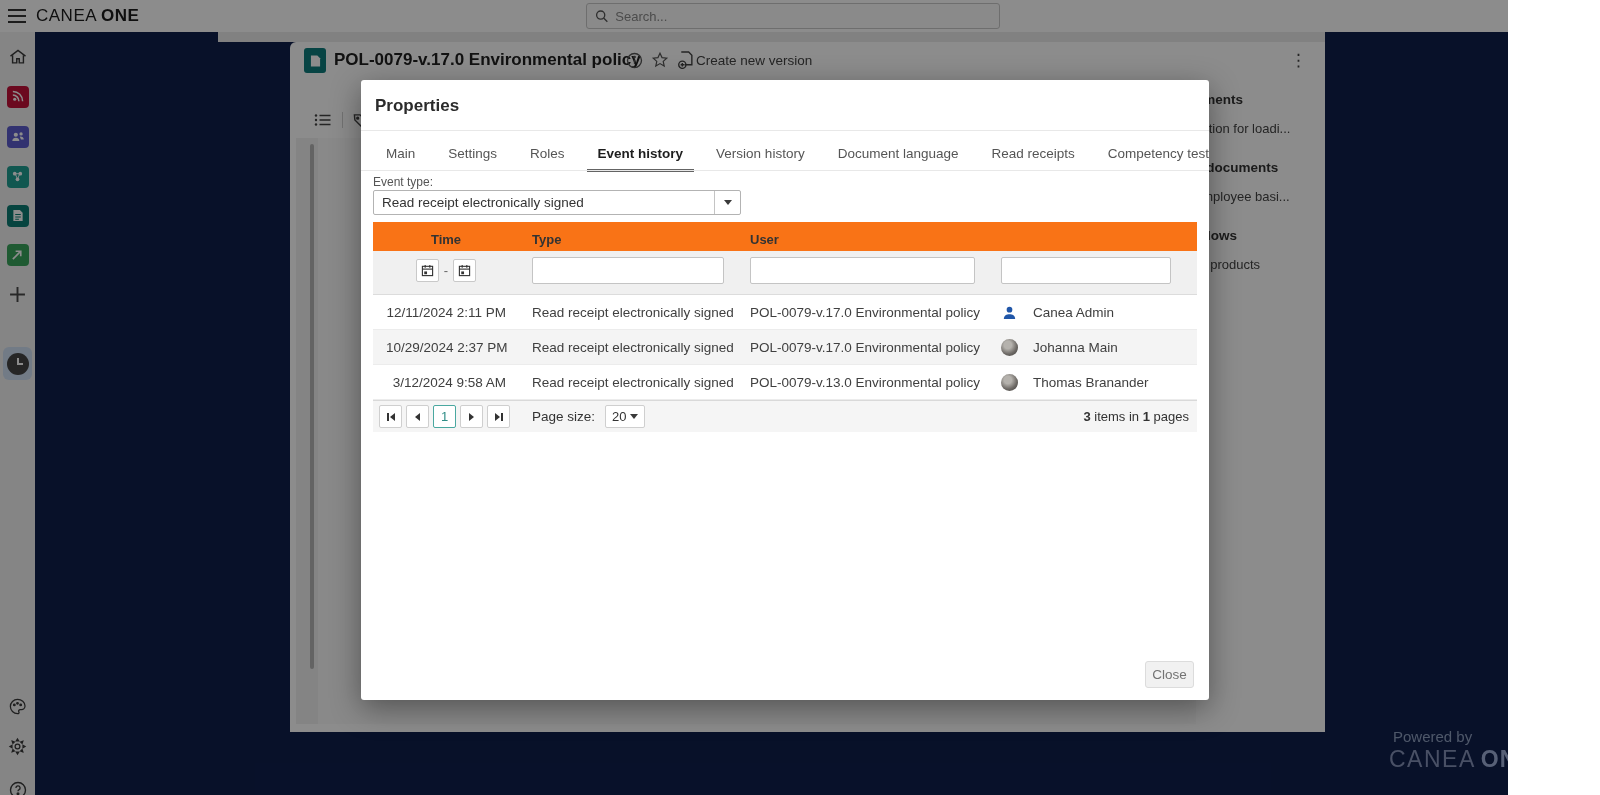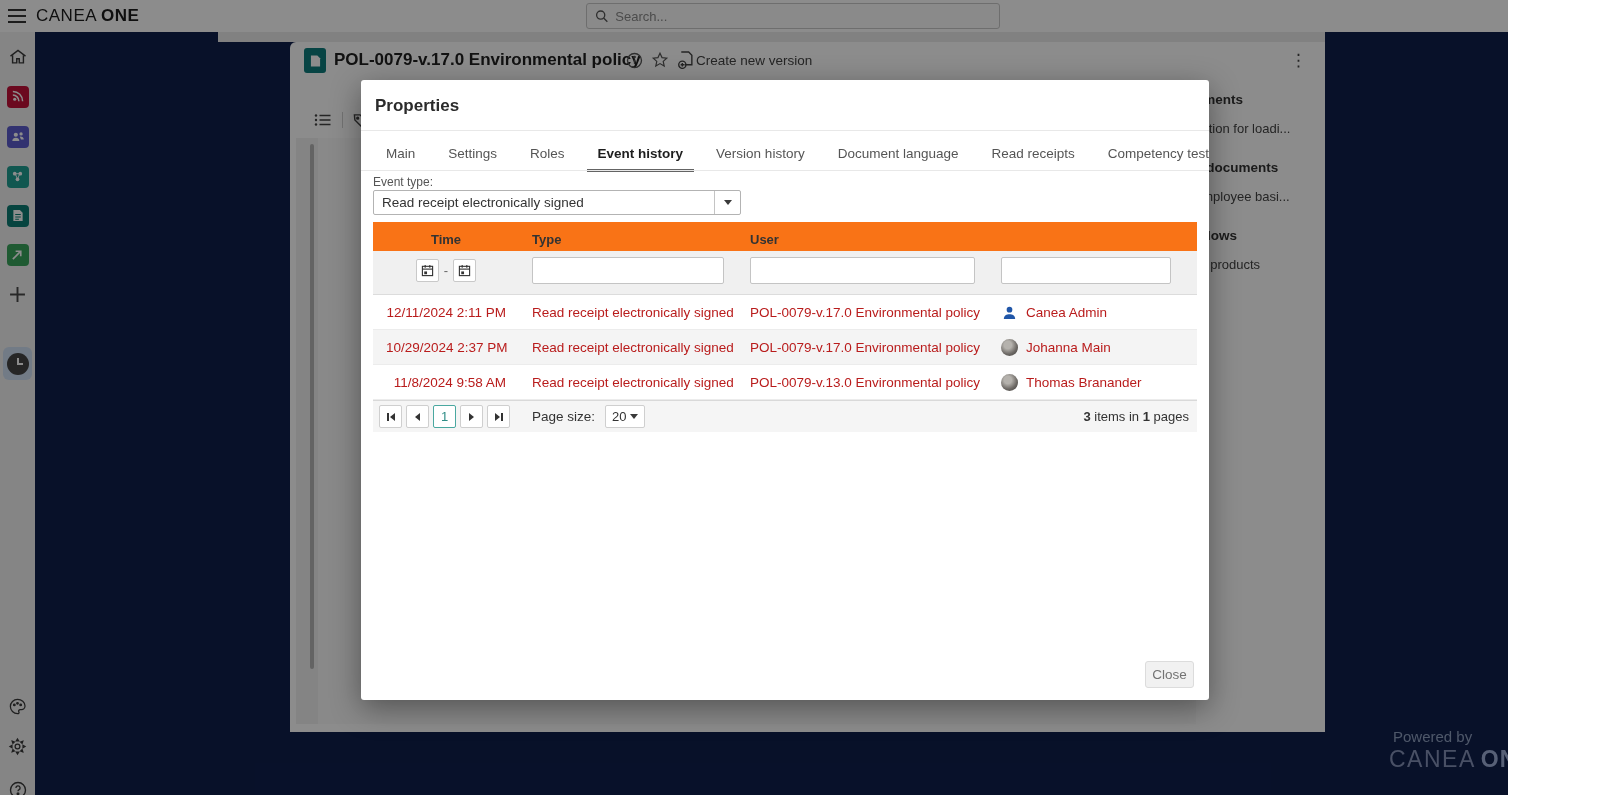--- a/index.html
+++ b/index.html
@@ -78,25 +78,25 @@
   .trow { display:grid; grid-template-columns:146px 218px 251px 209px; align-items:center; }
   #thead { background:#f97316; padding-top:4px; }
   .th { font-size:13px; font-weight:bold; color:#333; padding:6px 13px 4px 13px; }
   .th.center { text-align:center; }
   #tfilter { background:#f0f0f0; padding:6px 0 10px 0; border-bottom:1px solid #dcdcdc; }
   .fcell { padding:0 13px; display:flex; align-items:center; }
   .datebtns { justify-content:center; gap:5px; color:#666; }
   .datebtn { width:23px; height:23px; background:#fff; border:1px solid #c9c9c9; border-radius:2px; display:flex; align-items:center; justify-content:center; cursor:pointer; }
   .finput { width:100%; height:27px; border:1px solid #c4c4c4; border-radius:2px; background:#fff; outline:none; padding:0 6px; font-size:13px; font-family:"Liberation Sans",sans-serif; }
   .fcell.user .finput { width:170px; }
-  .drow { height:35px; border-bottom:1px solid #ececec; font-size:13.5px; color:#b91c1c; }
+  .drow { height:35px; border-bottom:1px solid #ececec; font-size:13.5px; color:#404040; }
   .drow.alt { background:#f4f4f4; }
   .cell { padding:0 13px; white-space:nowrap; overflow:hidden; }
   .cell.time { text-align:right; }
-  .usercell { display:flex; align-items:center; gap:8px; }
+  .usercell { display:flex; align-items:center; gap:15px; }
   .photo { width:17px; height:17px; border-radius:50%; background:radial-gradient(circle at 40% 35%, #b5b2ad 0 25%, #6e6a66 60%, #3c3a38 100%); flex:0 0 auto; }
 
   
   #pager { left:12px; top:auto; width:824px; height:32px; background:#f5f5f5; border-top:1px solid #d9d9d9; display:flex; align-items:center; padding:0 6px; gap:4px; position:absolute; }
   .pbtn { width:23px; height:23px; background:#fff; border:1px solid #cfcfcf; border-radius:2px; display:flex; align-items:center; justify-content:center; gap:1px; cursor:pointer; }
   .pbtn.current { border-color:#4aa8a0; color:#2f8d86; font-size:13px; }
   .tri-l { width:0; height:0; border-top:4px solid transparent; border-bottom:4px solid transparent; border-right:5px solid #333; }
   .tri-r { width:0; height:0; border-top:4px solid transparent; border-bottom:4px solid transparent; border-left:5px solid #333; }
   .vbar { width:2px; height:8px; background:#333; }
   #pagesize-label { margin-left:18px; color:#333; font-size:13.5px; }
@@ -362,21 +362,21 @@
       <div class="trow drow alt">
         <div class="cell time">10/29/2024 2:37 PM</div>
         <div class="cell">Read receipt electronically signed</div>
         <div class="cell">POL-0079-v.17.0 Environmental policy</div>
         <div class="cell usercell">
           <span class="photo"></span>
           <span>Johanna Main</span>
         </div>
       </div>
       <div class="trow drow">
-        <div class="cell time">11/8/2024 9:58 AM</div>
+        <div class="cell time">3/12/2024 9:58 AM</div>
         <div class="cell">Read receipt electronically signed</div>
         <div class="cell">POL-0079-v.13.0 Environmental policy</div>
         <div class="cell usercell">
           <span class="photo"></span>
           <span>Thomas Branander</span>
         </div>
       </div>
 
       <div id="pager" style="position:relative;left:0;top:0;width:100%">
         <div class="pbtn">

